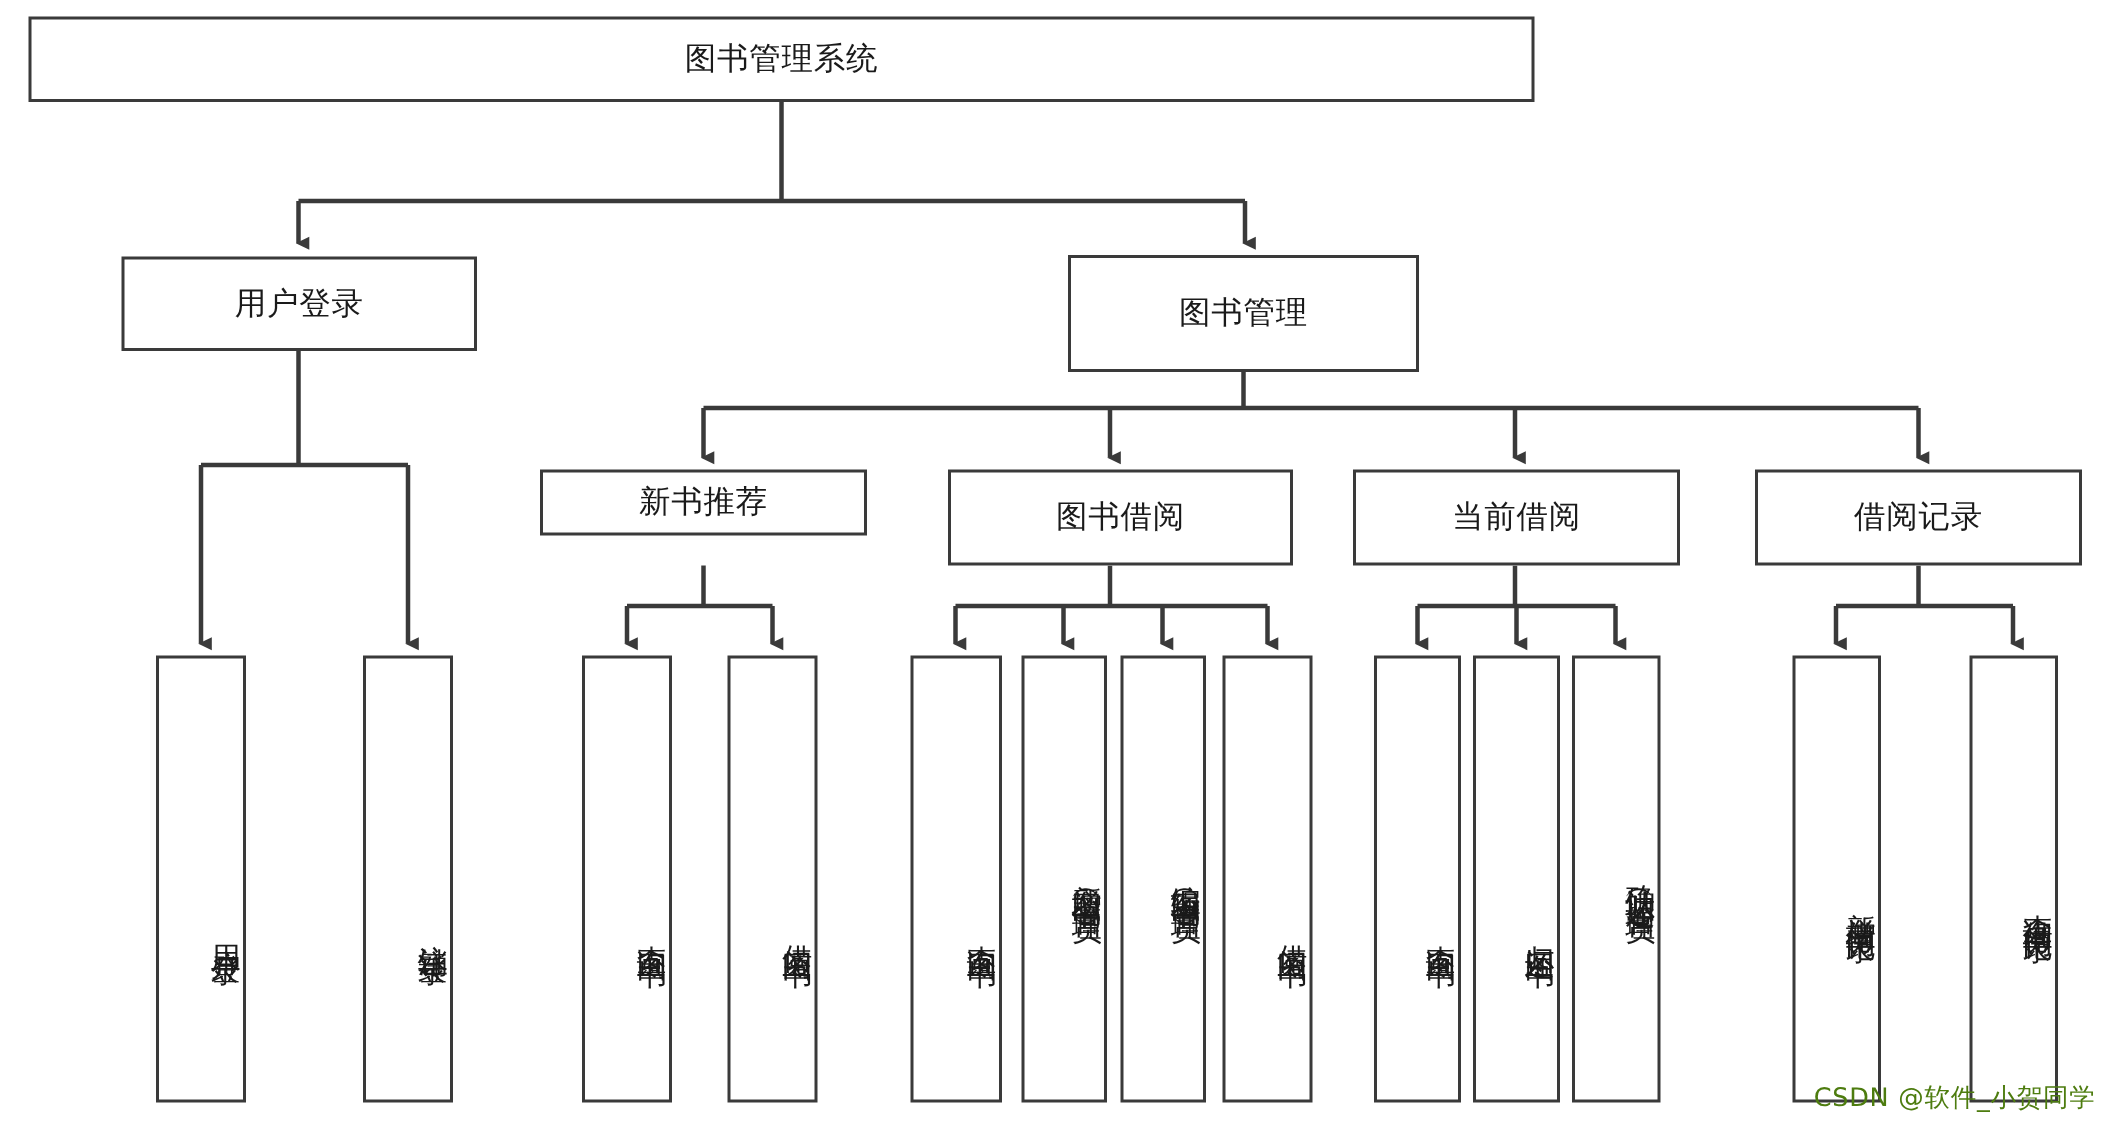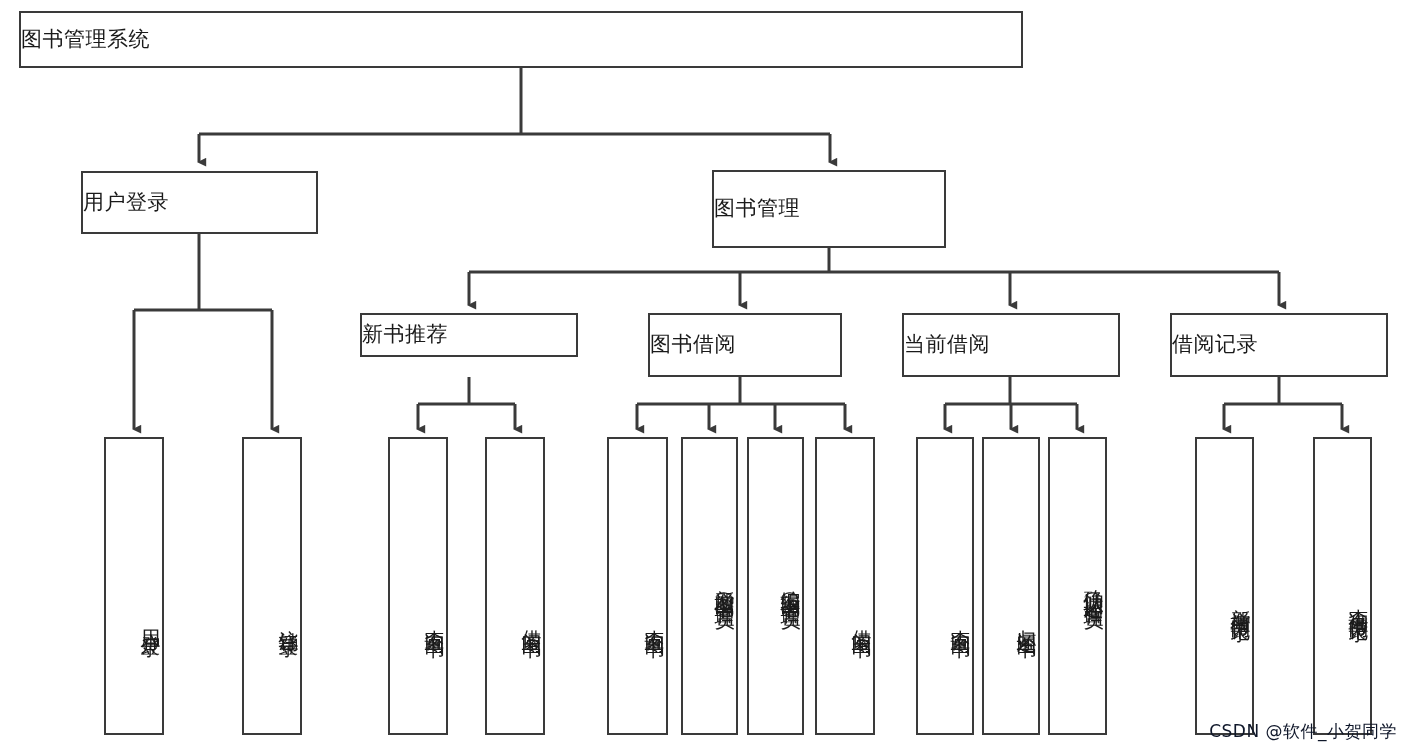--- a/index.html
+++ b/index.html
@@ -27,21 +27,21 @@
     height: 747px;
     pointer-events: none;
   }
   .node {
     position: absolute;
     box-sizing: border-box;
     background: #ffffff;
     border: 2px solid #3a3a3a;
     display: flex;
     align-items: center;
-    justify-content: flex-start;
+    justify-content: center;
     color: #1a1a1a;
   }
   .node.horiz {
     font-size: 21px;
     letter-spacing: 0.5px;
   }
   .node.vert {
     writing-mode: vertical-rl;
     text-orientation: upright;
     font-size: 20px;
@@ -55,21 +55,21 @@
   }
   .node .label {
     display: block;
     line-height: 1.12;
   }
   #watermark {
     position: absolute;
     right: 8px;
     bottom: 4px;
     font-size: 17px;
-    color: #0f172a;
+    color: #4d7c0f;
     letter-spacing: 0.5px;
     white-space: nowrap;
   }
 </style>
 </head>
 <body>
 
 <div id="diagram-root">
 
   <svg class="edges" viewBox="0 0 1405 747" xmlns="http://www.w3.org/2000/svg">
@@ -129,21 +129,21 @@
   <div class="node horiz" style="left:81px; top:171px; width:237px; height:63px;">
     <span class="label">用户登录</span>
   </div>
   <div class="node horiz" style="left:712px; top:170px; width:234px; height:78px;">
     <span class="label">图书管理</span>
   </div>
 
   <div class="node horiz" style="left:360px; top:313px; width:218px; height:44px;">
     <span class="label">新书推荐</span>
   </div>
-  <div class="node horiz" style="left:648px; top:313px; width:194px; height:64px;">
+  <div class="node horiz" style="left:632px; top:313px; width:230px; height:64px;">
     <span class="label">图书借阅</span>
   </div>
   <div class="node horiz" style="left:1170px; top:313px; width:218px; height:64px;">
     <span class="label">借阅记录</span>
   </div>
   <div class="node horiz" style="left:902px; top:313px; width:218px; height:64px;">
     <span class="label">当前借阅</span>
   </div>
 
   <div class="node vert" style="left:104px; top:437px; width:60px; height:298px; padding-top:68px;">

